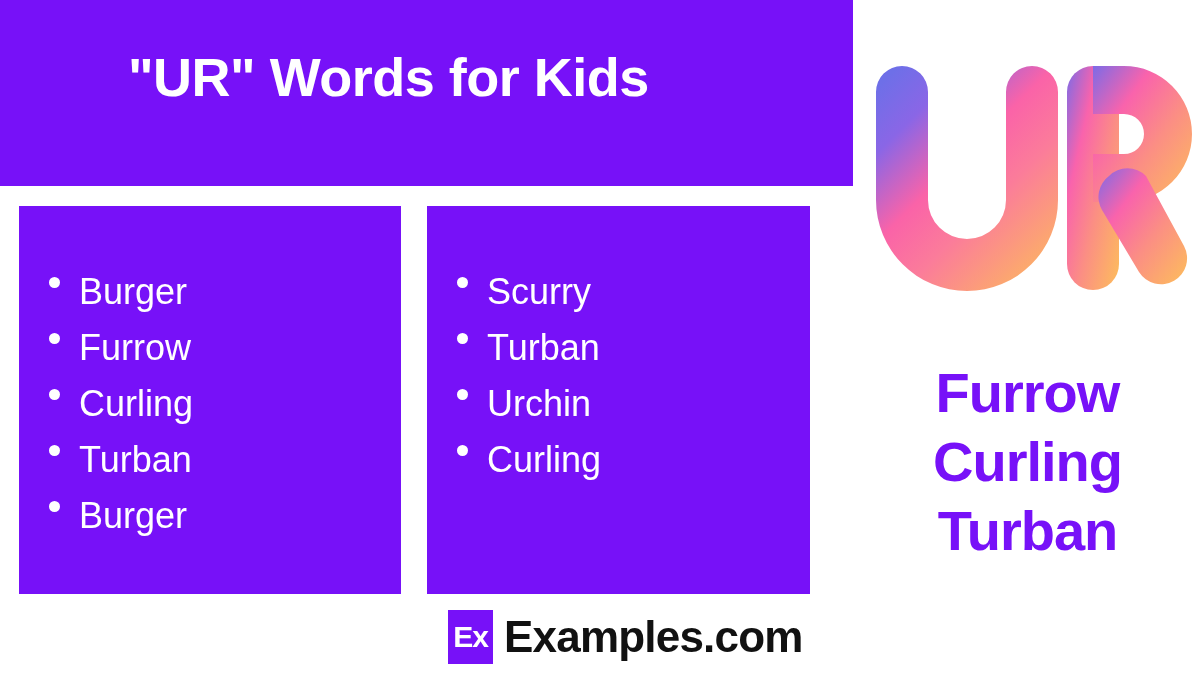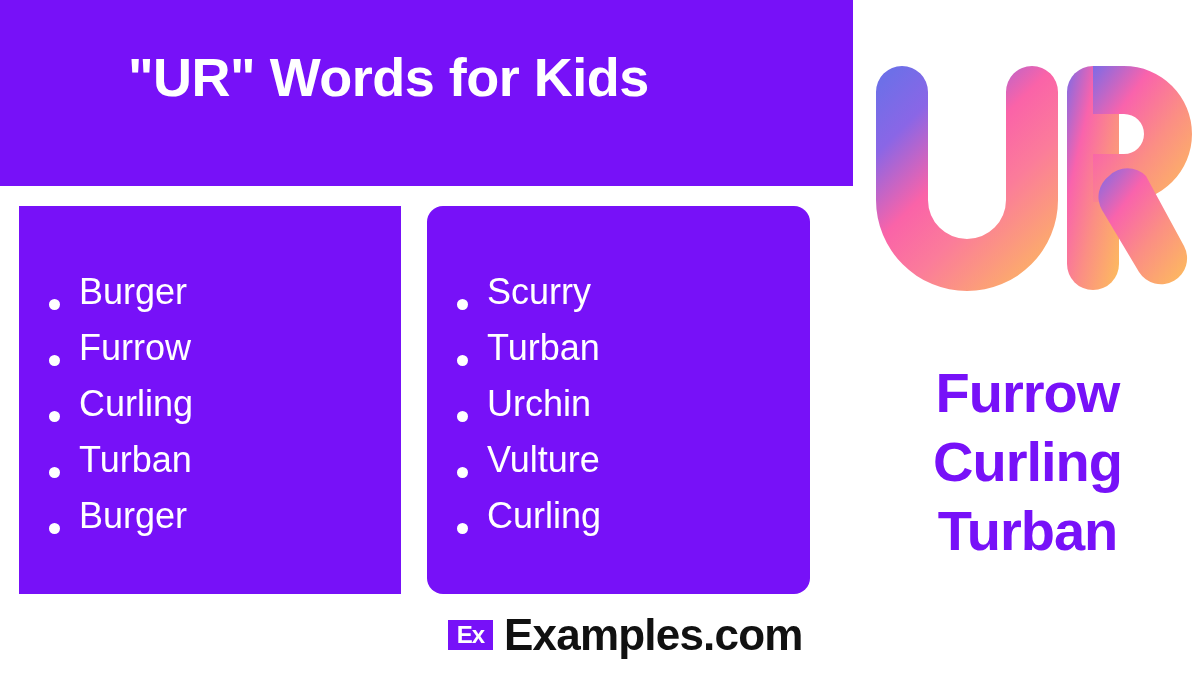--- a/index.html
+++ b/index.html
@@ -54,33 +54,32 @@
     height: 388px;
     box-sizing: border-box;
   }
   .word-box-left {
     left: 19px;
     width: 382px;
   }
   .word-box-right {
     left: 427px;
     width: 383px;
-    border-radius: 16px;
   }
   .word-list {
     list-style: none;
     margin: 0;
     padding: 0;
     position: absolute;
     top: 58px;
     left: 30px;
   }
   .word-item {
     display: flex;
-    align-items: flex-end;
+    align-items: center;
     color: #ffffff;
     font-family: "Liberation Sans", sans-serif;
     font-size: 36px;
     font-weight: 400;
     line-height: 56px;
     white-space: nowrap;
   }
   .word-bullet {
     width: 11px;
     height: 11px;
@@ -128,26 +127,26 @@
   
   .footer-brand {
     position: absolute;
     left: 448px;
     top: 610px;
     display: flex;
     align-items: center;
   }
   .brand-badge {
     width: 45px;
-    height: 30px;
+    height: 54px;
     background: #7711f8;
     color: #ffffff;
     font-family: "Liberation Sans", sans-serif;
     font-weight: bold;
-    font-size: 24px;
+    font-size: 30px;
     display: flex;
     align-items: center;
     justify-content: center;
     letter-spacing: -1px;
     flex: none;
   }
   .brand-name {
     color: #111111;
     font-family: "Liberation Sans", sans-serif;
     font-weight: bold;
@@ -197,24 +196,20 @@
         <span class="word-bullet"></span>
         <span>Scurry</span>
       </li>
       <li class="word-item">
         <span class="word-bullet"></span>
         <span>Turban</span>
       </li>
       <li class="word-item">
         <span class="word-bullet"></span>
         <span>Urchin</span>
-      </li>
-      <li class="word-item">
-        <span class="word-bullet"></span>
-        <span>Vulture</span>
       </li>
       <li class="word-item">
         <span class="word-bullet"></span>
         <span>Curling</span>
       </li>
     </ul>
   </div>
 
   <div class="logo-ur">
     <svg viewBox="0 0 330 240" xmlns="http://www.w3.org/2000/svg" aria-hidden="true">

